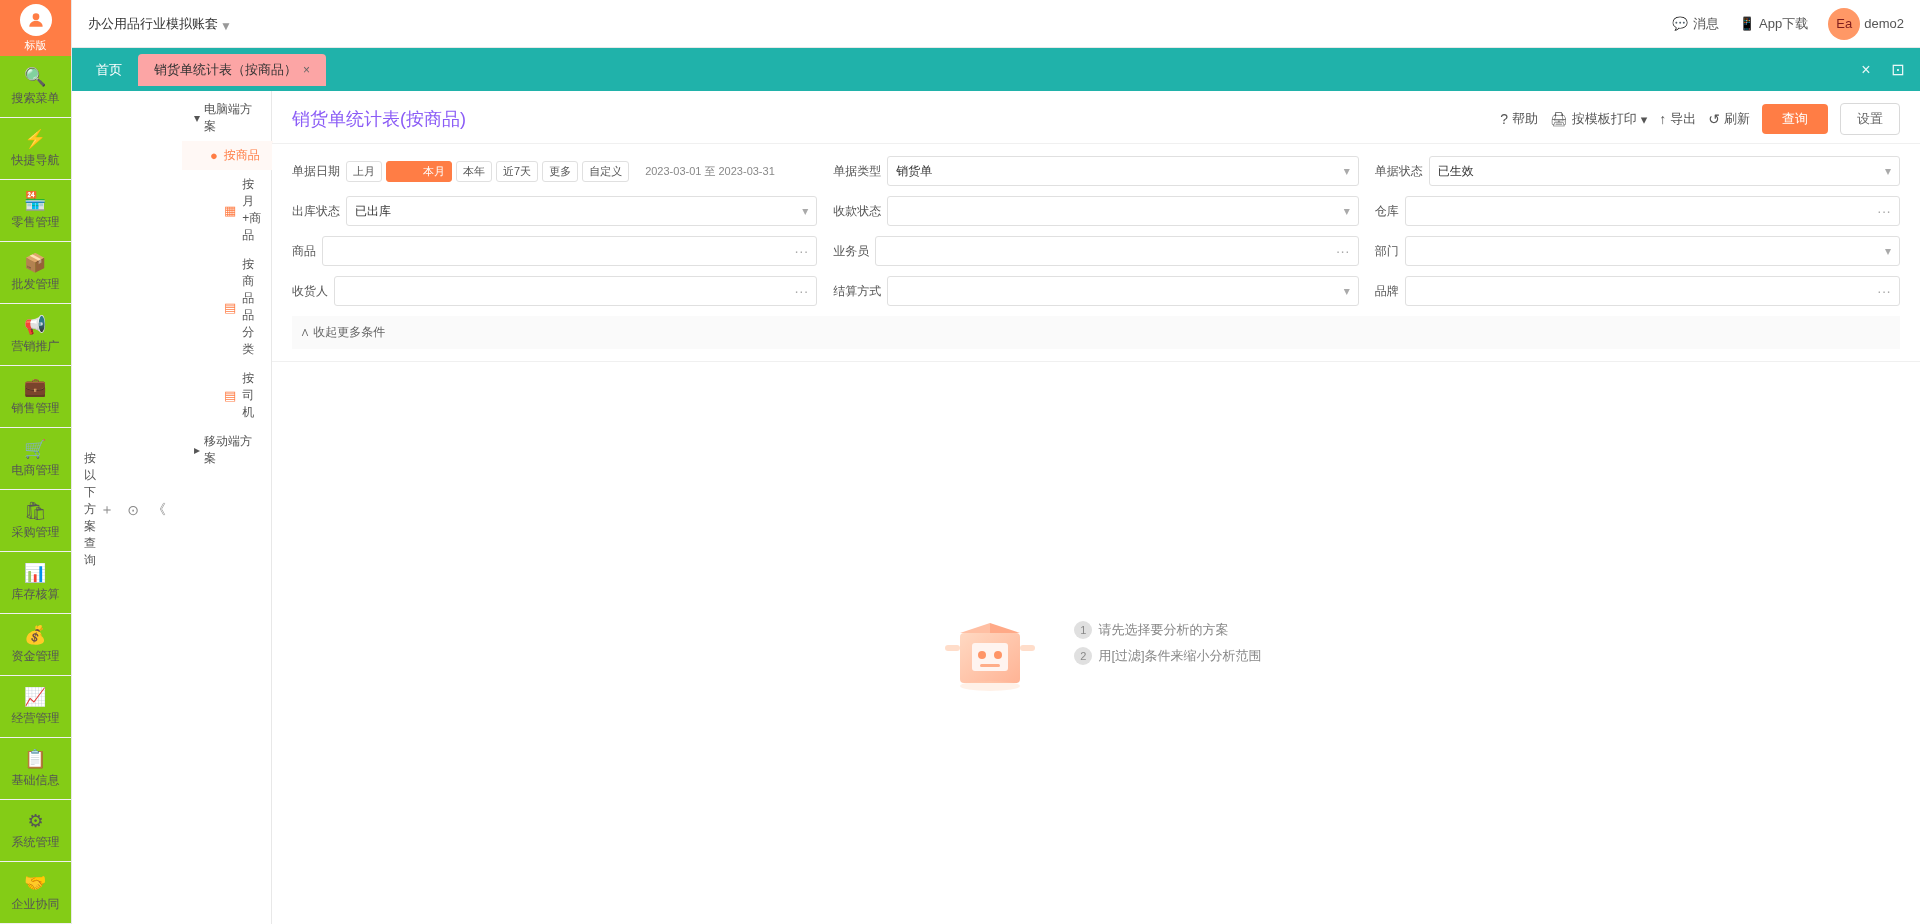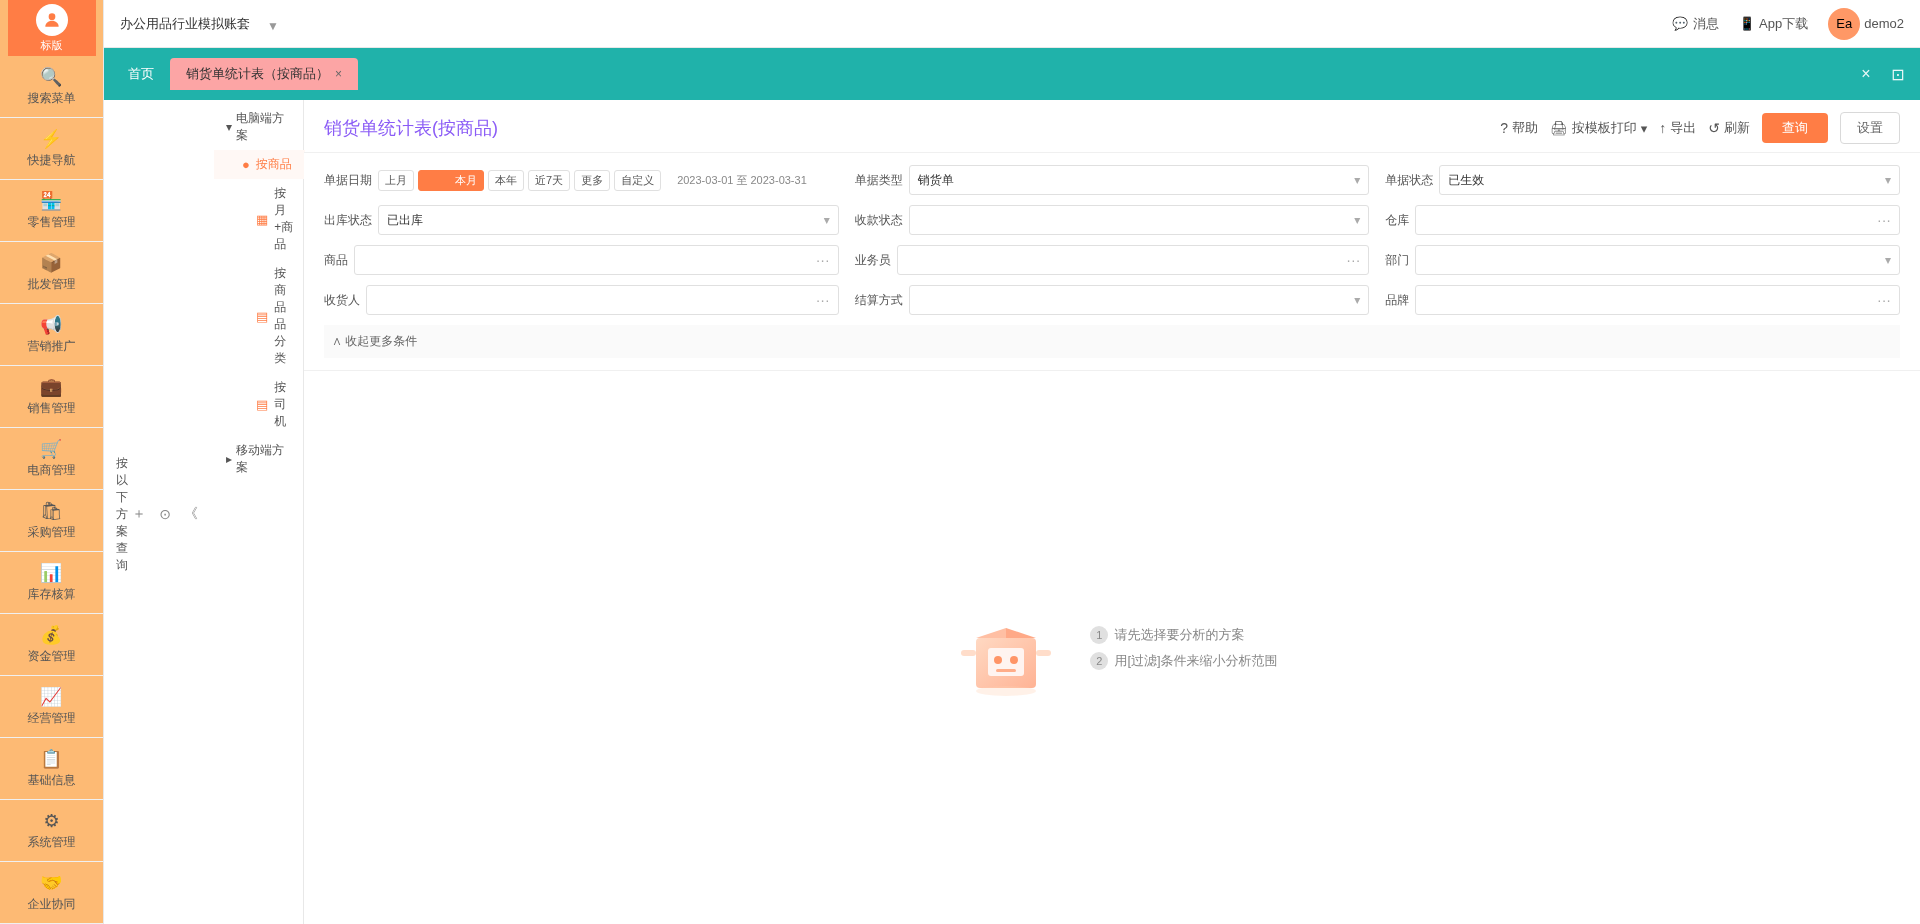--- a/index.html
+++ b/index.html
@@ -1,21 +1,21 @@
 <!DOCTYPE html>
 <html><head>
   <meta charset="utf-8">
   <style>
     * { box-sizing: border-box; margin: 0; padding: 0; }
     body { font-family: 'Microsoft YaHei', Arial, sans-serif; font-size: 13px; background: #f5f5f5; display: flex; height: 924px; overflow: hidden; }
 
     
     .sidebar {
-      width: 104px;
-      background: #fdba74;
+      width: 72px;
+      background: #84cc16;
       display: flex;
       flex-direction: column;
       align-items: center;
       border-right: 1px solid #e8e8e8;
       flex-shrink: 0;
       overflow-y: auto;
     }
     .sidebar-logo {
       width: 88px;
       height: 56px;
@@ -68,21 +68,21 @@
       display: flex;
       align-items: center;
       justify-content: space-between;
       padding: 0 16px;
       border-bottom: 1px solid #e8e8e8;
       flex-shrink: 0;
     }
     .header-left {
       display: flex;
       align-items: flex-end;
-      gap: 17px;
+      gap: 2px;
     }
     .header-title {
       font-size: 13px;
       color: #333;
     }
     .header-dropdown {
       color: #999;
       font-size: 12px;
       cursor: pointer;
     }
@@ -100,27 +100,27 @@
       cursor: pointer;
     }
     .avatar {
       width: 32px;
       height: 32px;
       border-radius: 50%;
       background: #ff9866;
       display: flex;
       align-items: center;
       justify-content: center;
-      color: #000000;
+      color: #7f1d1d;
       font-size: 13px;
     }
 
     
     .tab-bar {
-      height: 52px;
+      height: 43px;
       background: #20b2aa;
       display: flex;
       align-items: center;
       padding: 0 8px;
       flex-shrink: 0;
     }
     .tab {
       height: 32px;
       padding: 0 16px;
       display: flex;

